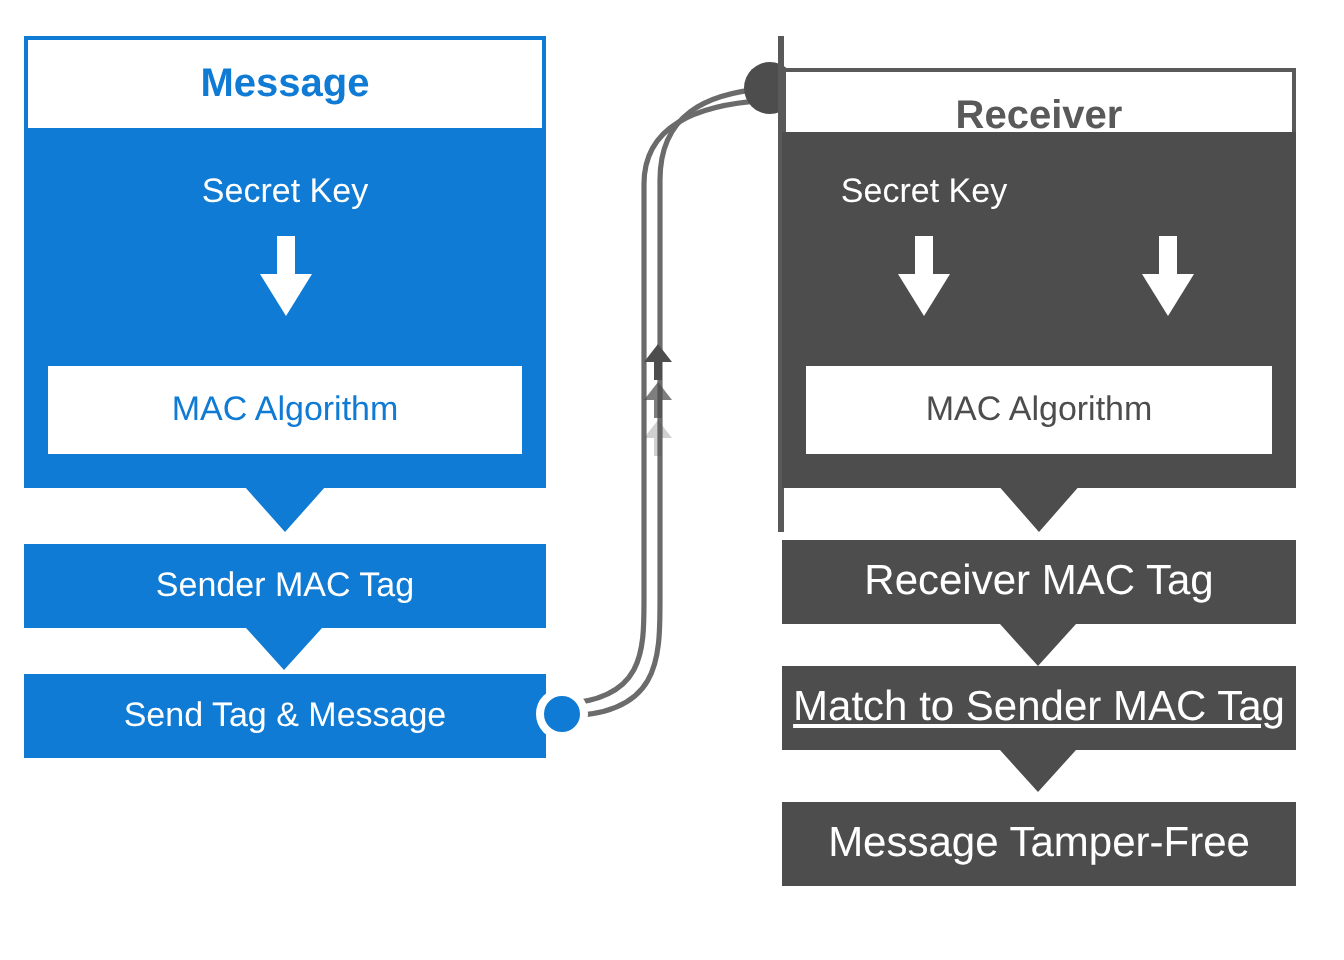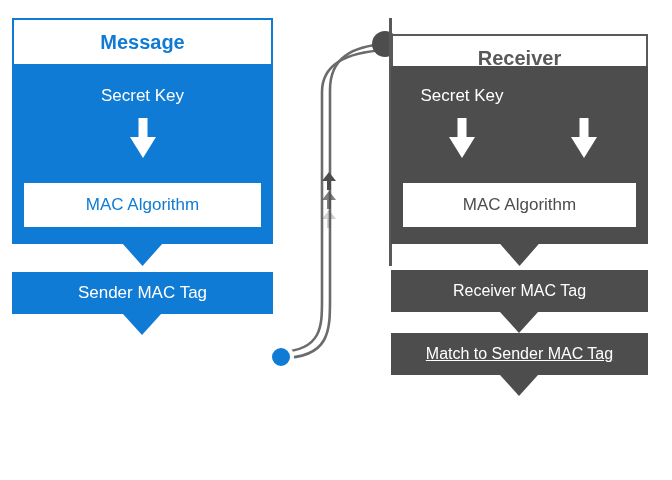--- a/index.html
+++ b/index.html
@@ -101,21 +101,21 @@
     position:absolute;left:389px;top:18px;width:3px;height:248px;background:#595959;
   }
   .recv-keylabel,.recv-msglabel{
     top:82px;height:28px;color:#ffffff;font-size:17px;
   }
   .recv-macbox{
     left:403px;top:183px;width:233px;height:44px;
     background:#ffffff;color:#4d4d4d;font-size:17px;
   }
   .step-gray{
-    background:#4d4d4d;color:#ffffff;font-size:16px;
+    background:#4d4d4d;color:#ffffff;font-size:21px;
   }
   .chev-gray{
     position:absolute;
     width:0;height:0;
     border-left:19px solid transparent;
     border-right:19px solid transparent;
     border-top:21px solid #4d4d4d;
   }
 
   
@@ -167,20 +167,21 @@
   <div class="arrow-down" style="left:130px;top:118px;">
     <div class="shaft"></div>
     <div class="head"></div>
   </div>
 
   <div class="ctr sender-macbox">MAC Algorithm</div>
 
   <div class="ctr step-blue" style="left:12px;top:272px;width:261px;height:42px;">Sender MAC Tag</div>
   <div class="chev-blue" style="left:123px;top:314px;"></div>
 
+  <div class="ctr step-blue" style="left:12px;top:337px;width:261px;height:42px;">Send Tag &amp; Message</div>
 
   <svg id="connector" viewBox="0 0 672 480" xmlns="http://www.w3.org/2000/svg">
     <path d="M 281 358 C 330 358 330 330 330 300 L 330 90 C 330 58 352 46 386 44" fill="none" stroke="#6b6b6b" stroke-width="2.6" stroke-linecap="round"></path>
     <path d="M 281 352 C 322 350 322 326 322 300 L 322 92 C 322 64 346 52 386 50" fill="none" stroke="#6b6b6b" stroke-width="2.6" stroke-linecap="round"></path>
   </svg>
 
   <div class="up-arrows">
     <div class="ua ua1">
       <div class="hd"></div>
       <div class="sh"></div>
@@ -221,14 +222,15 @@
   </div>
 
   <div class="ctr recv-macbox">MAC Algorithm</div>
 
   <div class="ctr step-gray" style="left:391px;top:270px;width:257px;height:42px;">Receiver MAC Tag</div>
   <div class="chev-gray" style="left:500px;top:312px;"></div>
 
   <div class="ctr step-gray" style="left:391px;top:333px;width:257px;height:42px;text-decoration:underline;">Match to Sender MAC Tag</div>
   <div class="chev-gray" style="left:500px;top:375px;"></div>
 
+  <div class="ctr step-gray" style="left:391px;top:401px;width:257px;height:42px;">Message Tamper-Free</div>
 
 </div>
 
 </body></html>

